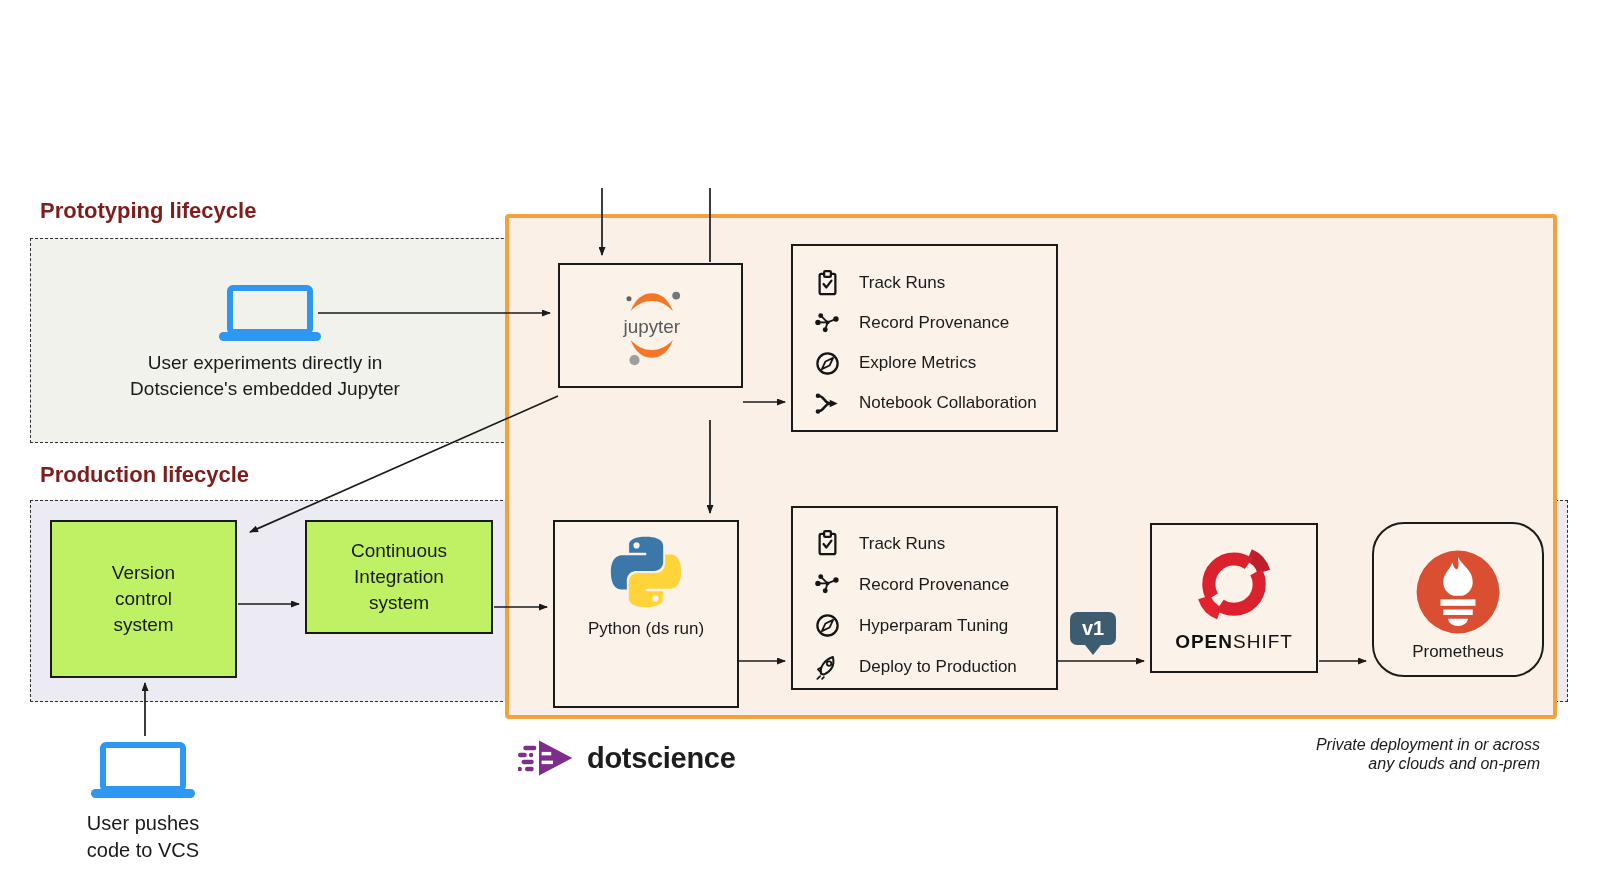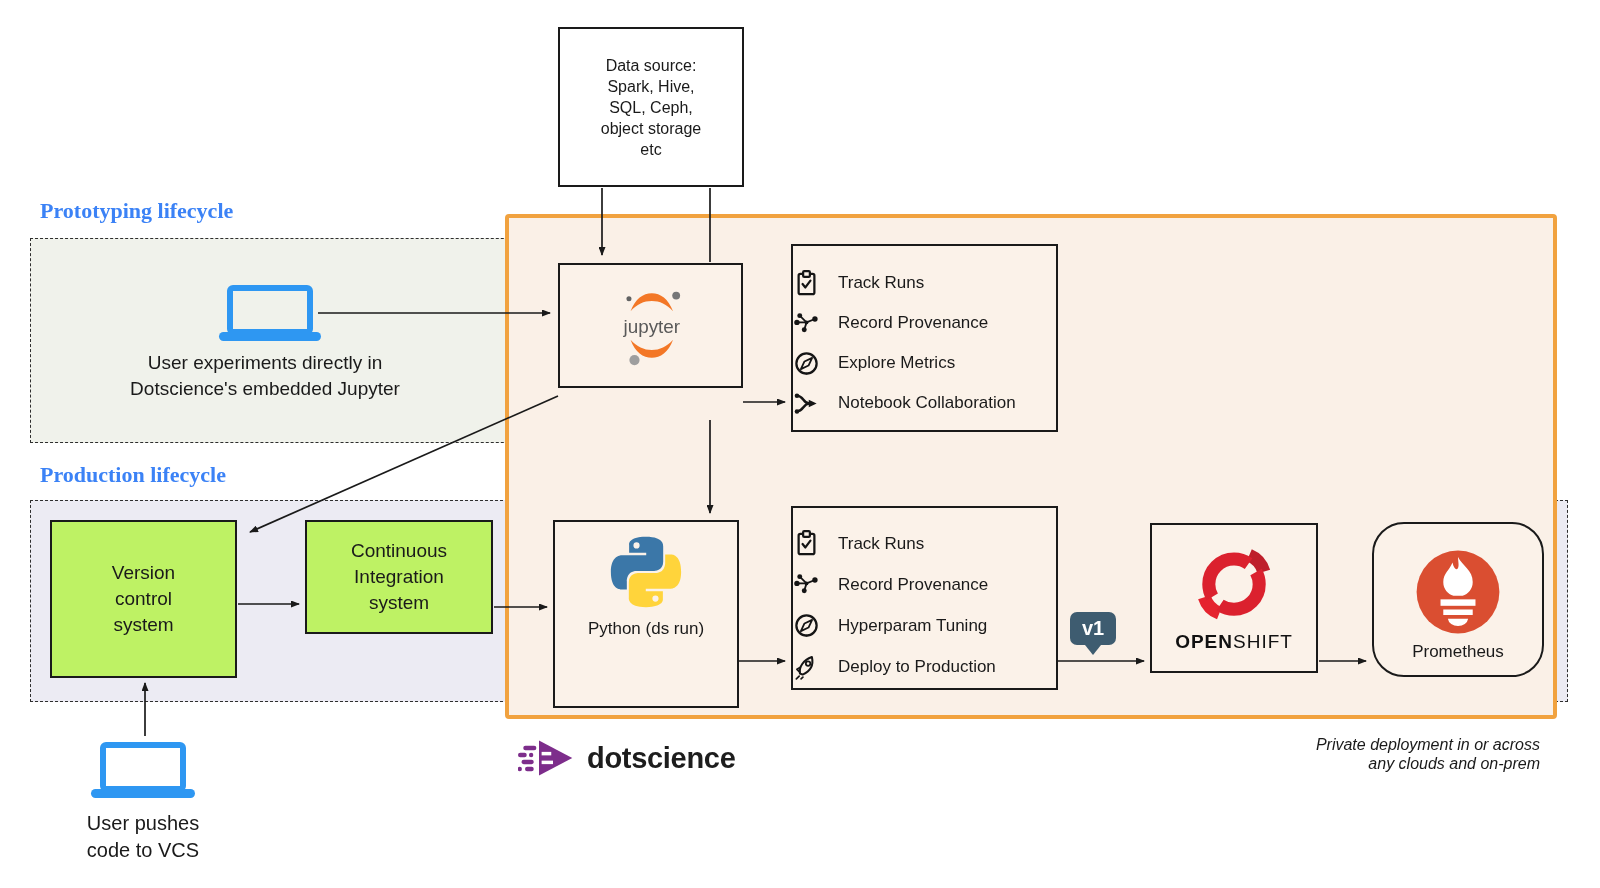--- a/index.html
+++ b/index.html
@@ -1,28 +1,28 @@
 <!DOCTYPE html>
 <html><head>
 <meta charset="utf-8">
 <style>
   html,body{margin:0;padding:0;background:#ffffff;}
   #canvas{position:relative;width:1600px;height:888px;background:#ffffff;
           font-family:"Liberation Sans",sans-serif;color:#1a1a1a;overflow:hidden;}
   .pre{white-space:pre-line;}
   .region{position:absolute;border:1.5px dashed #2e2e2e;z-index:1;box-sizing:border-box;}
-  .heading{position:absolute;font-size:22px;font-weight:bold;color:#3b82f6;z-index:3;font-family:Liberation Serif, serif;}
+  .heading{position:absolute;font-size:22px;font-weight:bold;color:#7f1d1d;z-index:3;}
   .node{position:absolute;border:2px solid #1a1a1a;box-sizing:border-box;z-index:3;
         display:flex;align-items:center;justify-content:center;text-align:center;}
   .cream{background:#FBF2E9;}
   .lav{background:#bef264;}
   #orange-box{position:absolute;left:505px;top:214px;width:1052px;height:505px;z-index:2;
               background:#FAF0E7;border:4px solid #F1A23F;border-radius:4px;box-sizing:border-box;}
   .feat-col{flex-direction:column;align-items:stretch;justify-content:flex-start;}
-  .feat-row{display:flex;align-items:center;gap:18px;height:40px;}
+  .feat-row{display:flex;align-items:center;gap:18px;height:40px;padding-left:21px;}
   .feat-row .fi{width:27px;height:27px;flex:0 0 27px;}
   .feat-row .fi svg{width:27px;height:27px;display:block;}
   .feat-row .fl{font-size:17px;color:#1a1a1a;text-align:left;}
   .laptop-screen{position:absolute;border:6px solid #2E97F2;border-radius:6px;
                  width:86px;height:50px;box-sizing:border-box;z-index:3;}
   .laptop-base{position:absolute;background:#2E97F2;border-radius:5px;height:9px;z-index:3;}
   .caption{position:absolute;z-index:3;text-align:center;color:#1a1a1a;}
   #v1-badge{position:absolute;left:1070px;top:612px;width:46px;height:33px;background:#3E5C70;
             border-radius:7px;color:#fff;font-size:20px;font-weight:bold;display:flex;
             align-items:center;justify-content:center;z-index:6;}
@@ -86,27 +86,20 @@
   </svg>
 
   <div class="region" style="left:30px;top:238px;width:1170px;height:205px;background:#F0F2EB;"></div>
   <div class="region" style="left:30px;top:500px;width:1538px;height:202px;background:#ECEBF3;"></div>
 
   <div id="orange-box"></div>
 
   <div class="heading" style="left:40px;top:198px;">Prototyping lifecycle</div>
   <div class="heading" style="left:40px;top:462px;">Production lifecycle</div>
 
-  <div class="node" style="left:558px;top:27px;width:186px;height:160px;background:#ffffff;font-size:16px;line-height:21px;">
-    <span class="pre">Data source:
-Spark, Hive,
-SQL, Ceph,
-object storage
-etc</span>
-  </div>
 
   <div class="laptop-screen" style="left:227px;top:285px;"></div>
   <div class="laptop-base" style="left:219px;top:332px;width:102px;"></div>
   <div class="caption pre" style="left:75px;top:350px;width:380px;font-size:19px;line-height:26px;">User experiments directly in
 Dotscience's embedded Jupyter</div>
 
   <div class="node lav" style="left:50px;top:520px;width:187px;height:158px;font-size:19px;line-height:26px;">
     <span class="pre">Version
 control
 system</span>

